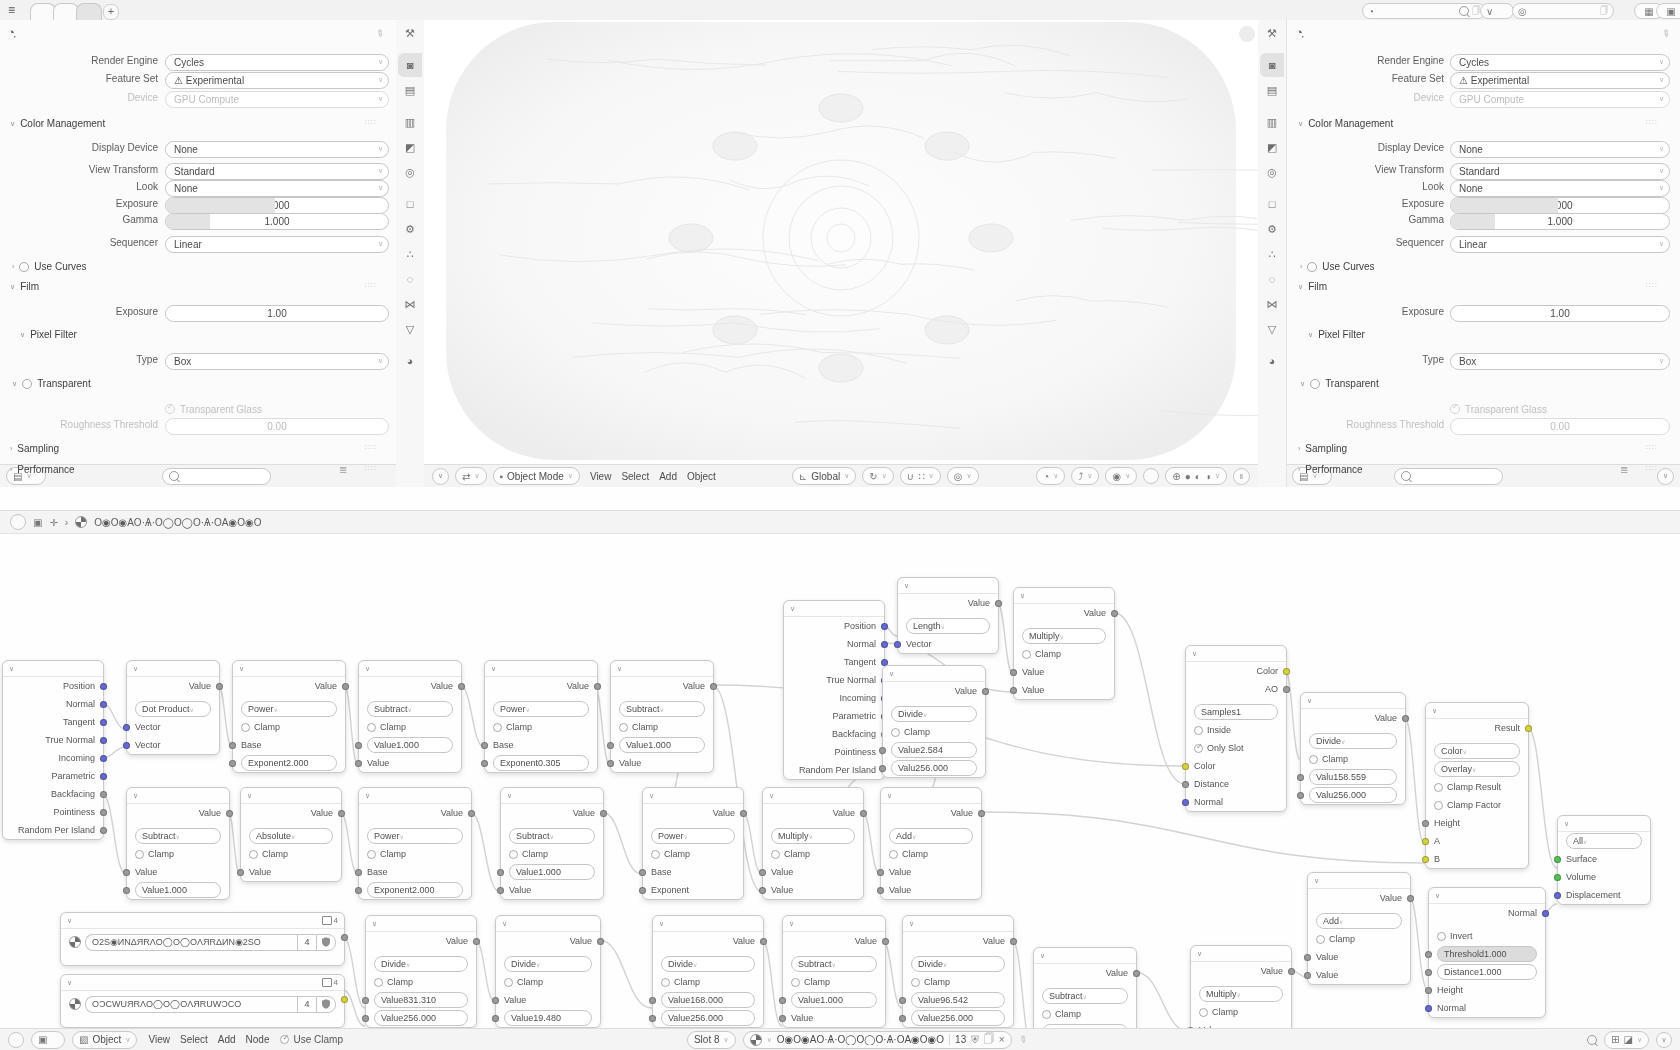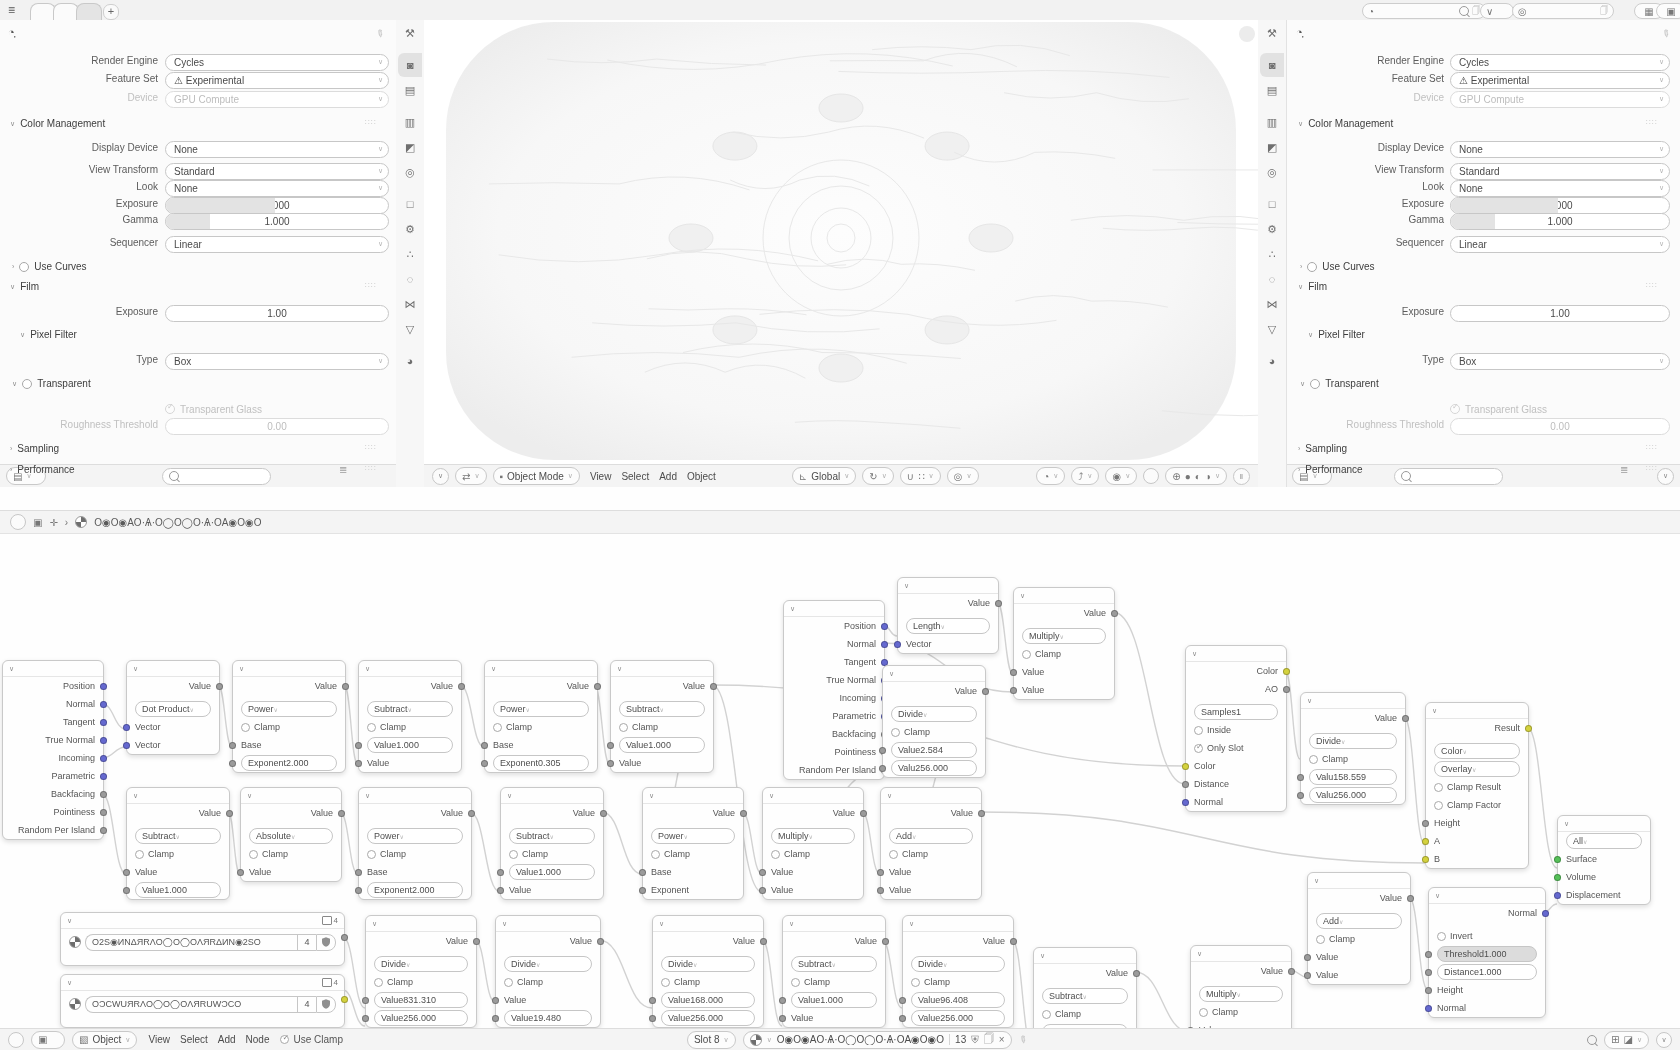--- a/index.html
+++ b/index.html
@@ -1418,21 +1418,21 @@
           </div>
           <div class="nrow">
             <span class="nchk">
               <span class="circ"></span>
               <span>Clamp</span>
             </span>
           </div>
           <div class="nrow">
             <div class="nfield">
               <span>Value</span>
-              <span>96.408</span>
+              <span>96.542</span>
             </div>
             <span class="sock l" style="background: rgb(155, 155, 155);"></span>
           </div>
           <div class="nrow">
             <div class="nfield">
               <span>Value</span>
               <span>256.000</span>
             </div>
             <span class="sock l" style="background: rgb(155, 155, 155);"></span>
           </div>

